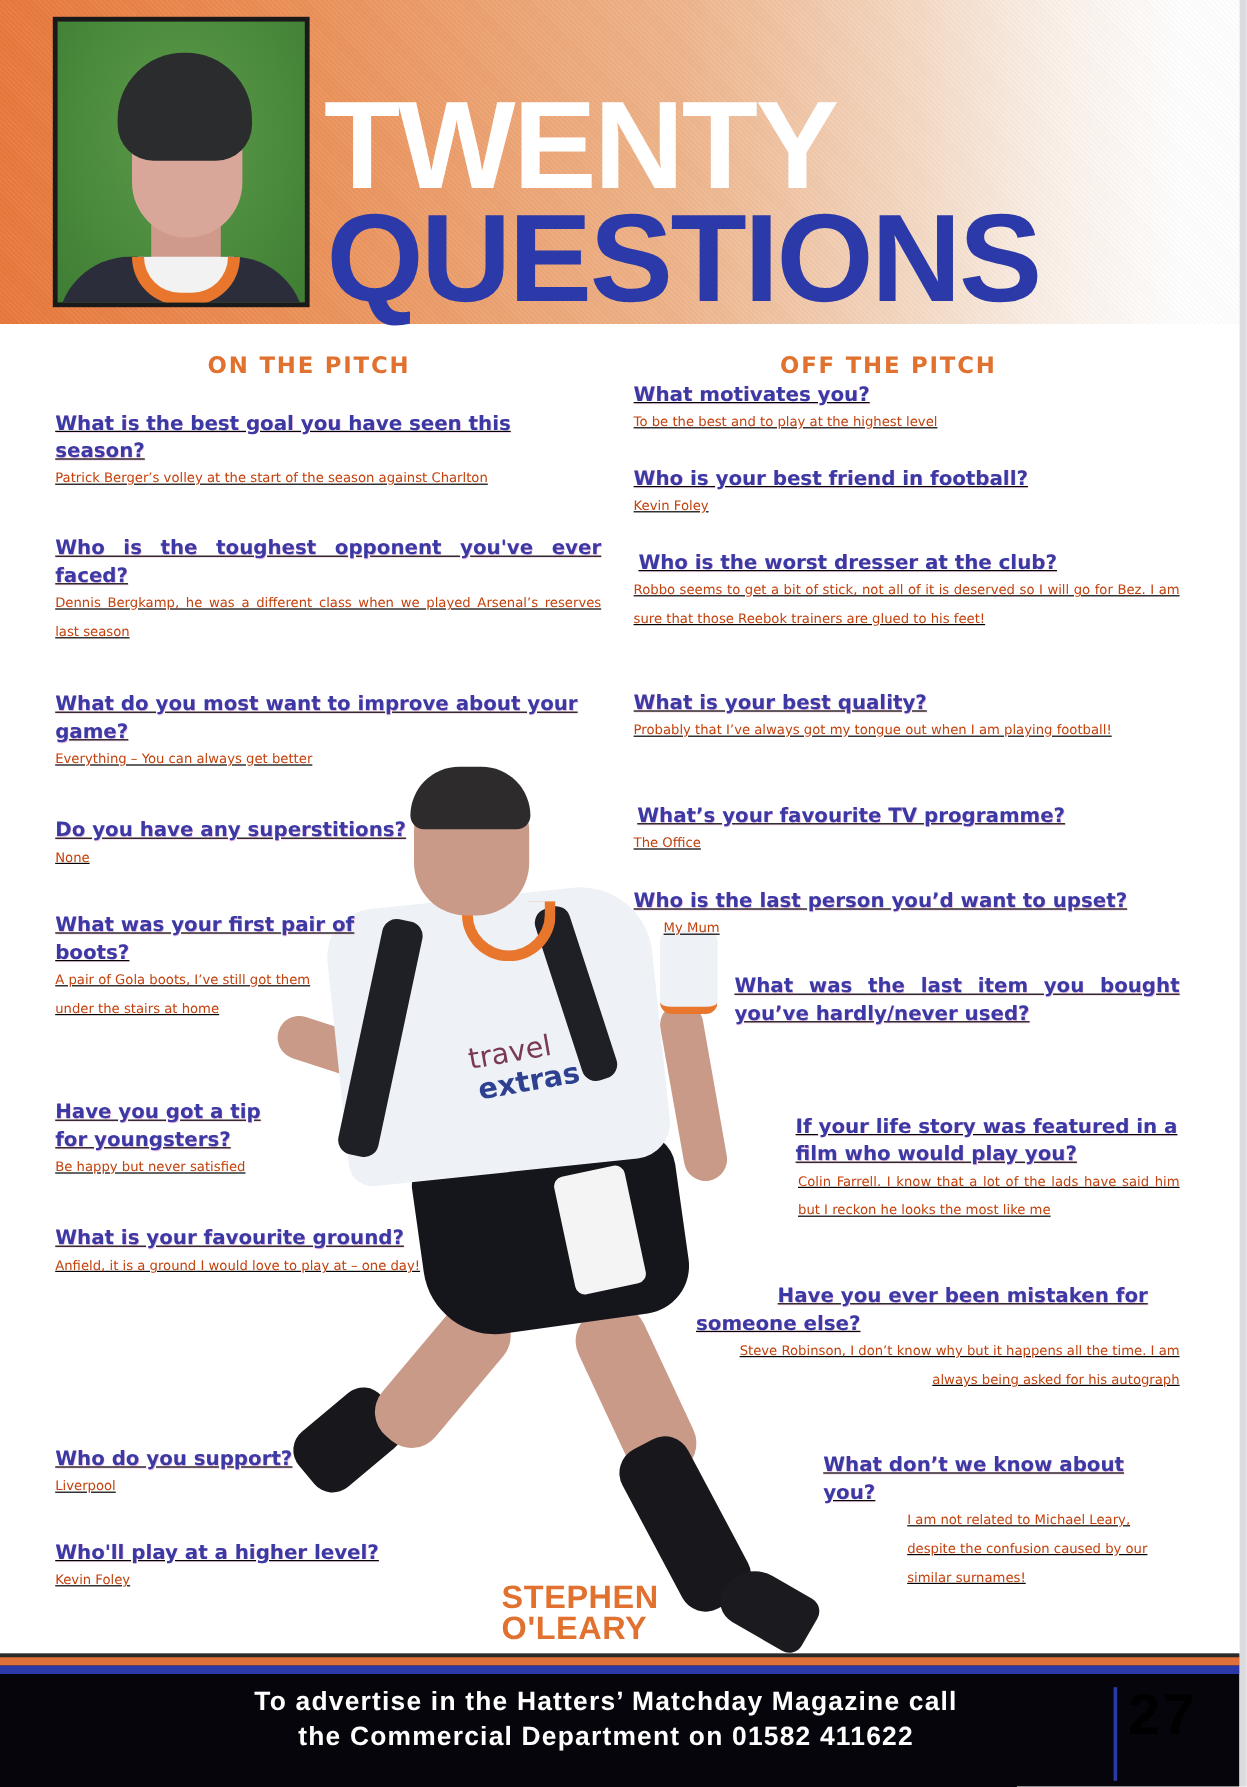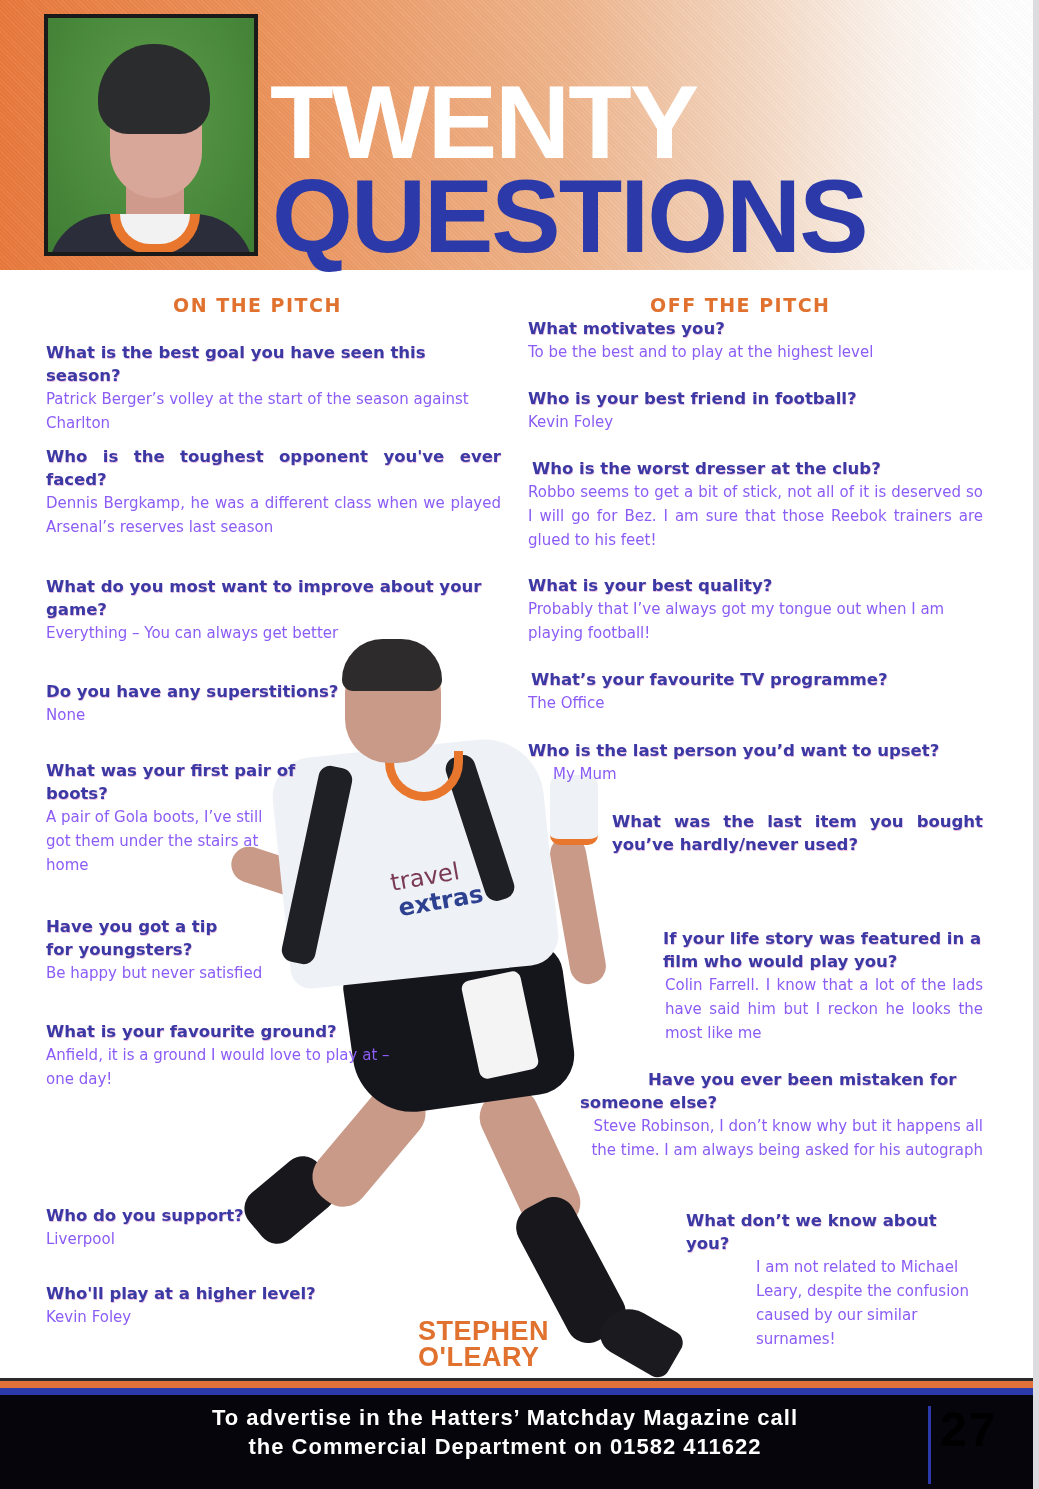--- a/index.html
+++ b/index.html
@@ -22,23 +22,23 @@
   .mug-neck { position: absolute; left: 78px; top: 160px; width: 58px; height: 50px; background: #cf998c; }
   .mug-shirt { position: absolute; left: 0; top: 196px; width: 206px; height: 60px; background: #2b2d3a; border-radius: 60px 60px 0 0; }
   .mug-collar { position: absolute; left: 62px; top: 196px; width: 90px; height: 40px; border: 10px solid #e8772d; border-top: none; border-radius: 0 0 50px 50px; background: #f2f2f2; }
 
   .title-line { position: absolute; font-family: "Liberation Sans", sans-serif; font-weight: 700; letter-spacing: -2px; line-height: 1; }
   .title-1 { left: 270px; top: 70px; font-size: 104px; color: #ffffff; }
   .title-2 { left: 272px; top: 164px; font-size: 104px; color: #2b3aa8; }
 
   
   .section-head { position: absolute; font-family: "DejaVu Sans", sans-serif; font-weight: 700; font-size: 19px; letter-spacing: 1.5px; color: #e0712e; }
-  .qa { position: absolute; }
+  .qa { position: absolute; text-decoration: underline; }
   .q { font-family: "DejaVu Sans", sans-serif; font-weight: 700; font-size: 16.5px; line-height: 23px; color: #3b3aa5; text-shadow: 0.5px 0.5px 0 rgba(200,60,160,0.35); }
-  .a { font-family: "DejaVu Sans", sans-serif; font-size: 15px; line-height: 24px; color: #8b5cf6; }
+  .a { font-family: "DejaVu Sans", sans-serif; font-size: 11px; line-height: 24px; color: #c2410c; }
   .justify { text-align: justify; }
   .right { text-align: right; }
 
   
   .player { position: absolute; left: 220px; top: 635px; width: 420px; height: 760px; pointer-events: none; }
   .p-part { position: absolute; }
   .p-head { left: 125px; top: 10px; width: 96px; height: 118px; border-radius: 48px 48px 44px 44px; background: #c99a88; }
   .p-hair { left: 122px; top: 4px; width: 100px; height: 52px; border-radius: 50px 50px 14px 14px; background: #2d2b2b; }
   .p-shirt { left: 60px; top: 112px; width: 270px; height: 230px; background: #eef1f6; border-radius: 40px 60px 30px 20px; transform: rotate(-6deg); }
   .p-collar { left: 165px; top: 116px; width: 78px; height: 50px; border: 9px solid #e8772d; border-top: none; border-radius: 0 0 40px 40px; }

